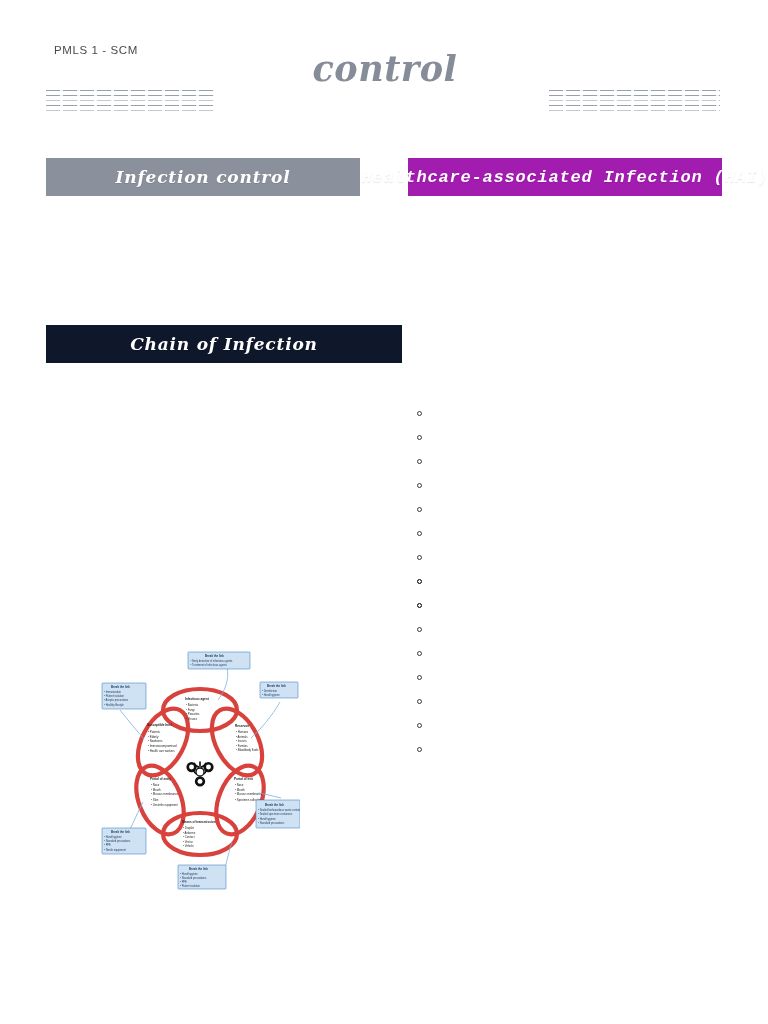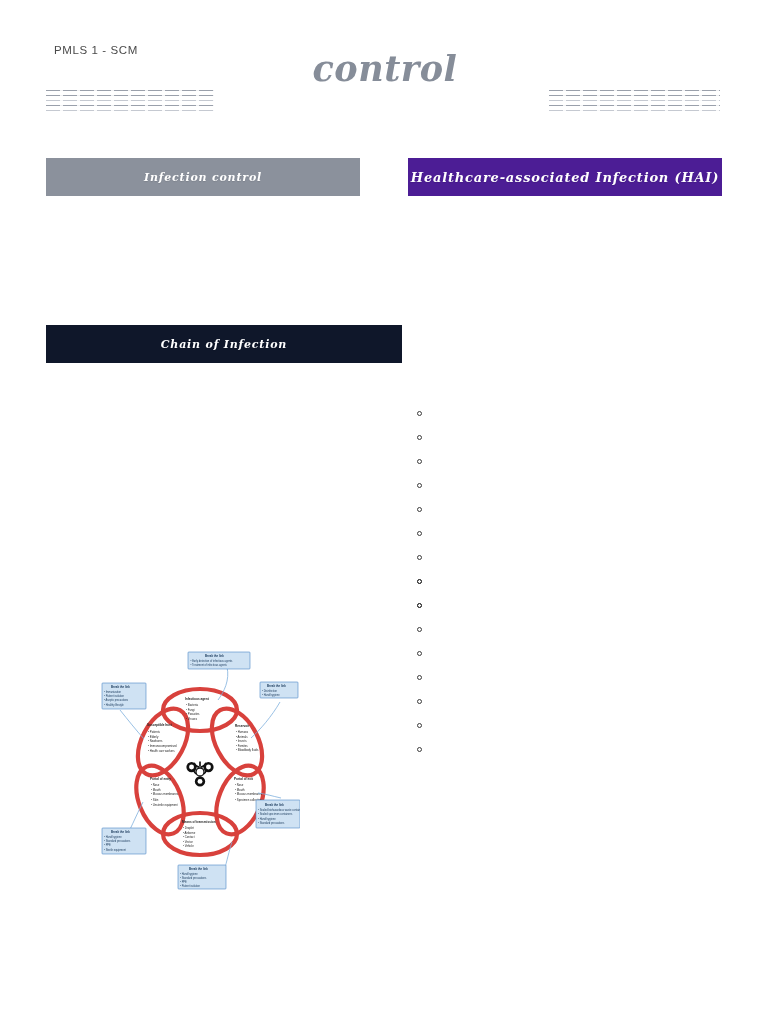--- a/index.html
+++ b/index.html
@@ -62,33 +62,34 @@
   
   .banner {
     position: absolute;
     display: flex;
     align-items: center;
     justify-content: center;
     color: #ffffff;
     font-family: "DejaVu Serif", serif;
     font-style: italic;
     font-weight: bold;
-    font-size: 11px;
+    font-size: 17px;
     letter-spacing: 0.8px;
     text-shadow: 0 1px 1px rgba(0,0,0,0.10);
     white-space: nowrap;
   }
   #banner-infection-control {
     left: 46px;  top: 158px;  width: 314px; height: 38px;
     background: #8b919c;
   }
   #banner-hai {
     left: 408px; top: 158px;  width: 314px; height: 38px;
-    background: #4c1d95;
-    font-size: 13px;
+    background: #a21caf;
+    font-size: 17px;
+    font-family: Liberation Mono, monospace;
   }
   #banner-chain {
     left: 46px;  top: 325px;  width: 356px; height: 38px;
     background: #0f172a;
   }
 
   
   .bullet-list {
     position: absolute;
     left: 404px;

